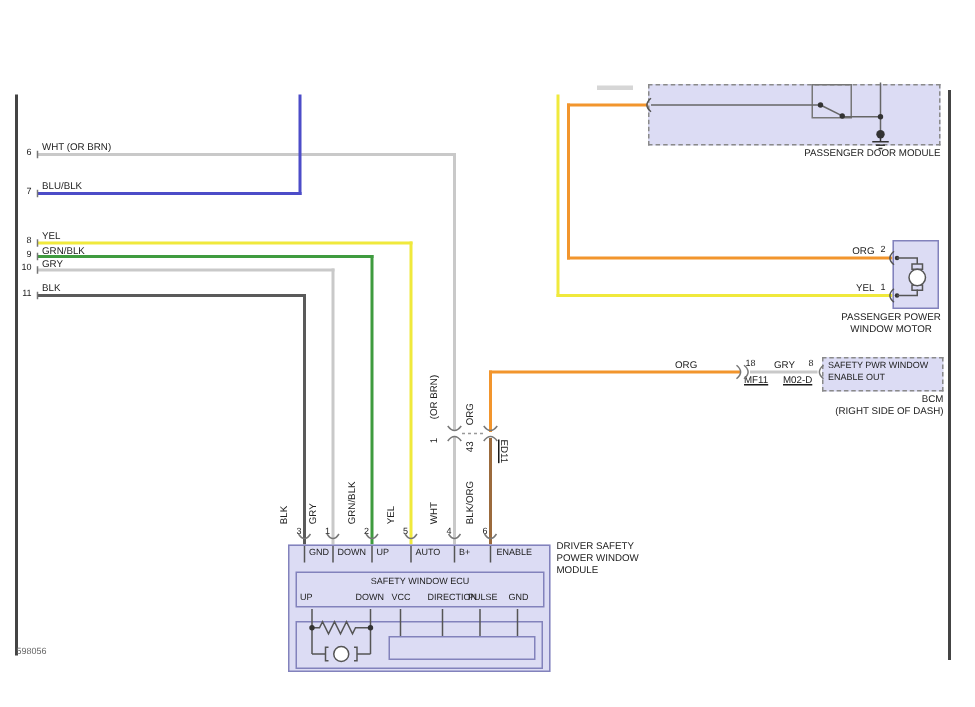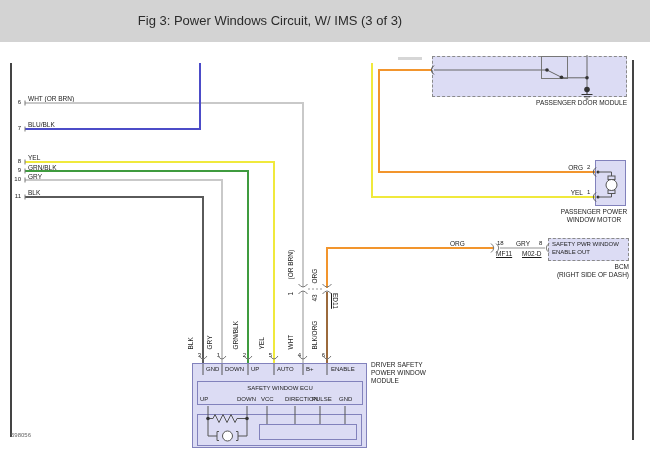--- a/index.html
+++ b/index.html
@@ -24,23 +24,20 @@
   .artifact{position:absolute;height:3px;background:#b5b5b5;opacity:.55;}
   .svg-overlay{position:absolute;left:0;top:0;pointer-events:none;}
   .ra{text-align:right;}
   .ctr{text-align:center;}
 </style>
 </head>
 <body>
 
 <div class="canvas">
 
-  <div class="titlebar">
-    <div class="title">Fig 3: Power Windows Circuit, W/ IMS (3 of 3)</div>
-  </div>
 
   <div class="border-line" style="left:10px;top:63px;width:2px;height:374px;"></div>
   <div class="border-line" style="left:632px;top:60px;width:2px;height:380px;"></div>
 
   <div class="artifact" style="left:398px;top:57px;width:24px;"></div>
   <div class="artifact" style="left:437px;top:57px;width:28px;"></div>
 
   <div class="num ra" style="left:6px;top:99px;width:15px;">6</div>
   <div class="lbl" style="left:28px;top:95px;">WHT (OR BRN)</div>
   <div class="hw" style="left:25px;top:102px;width:279px;background:#c9c9c9;"></div>

